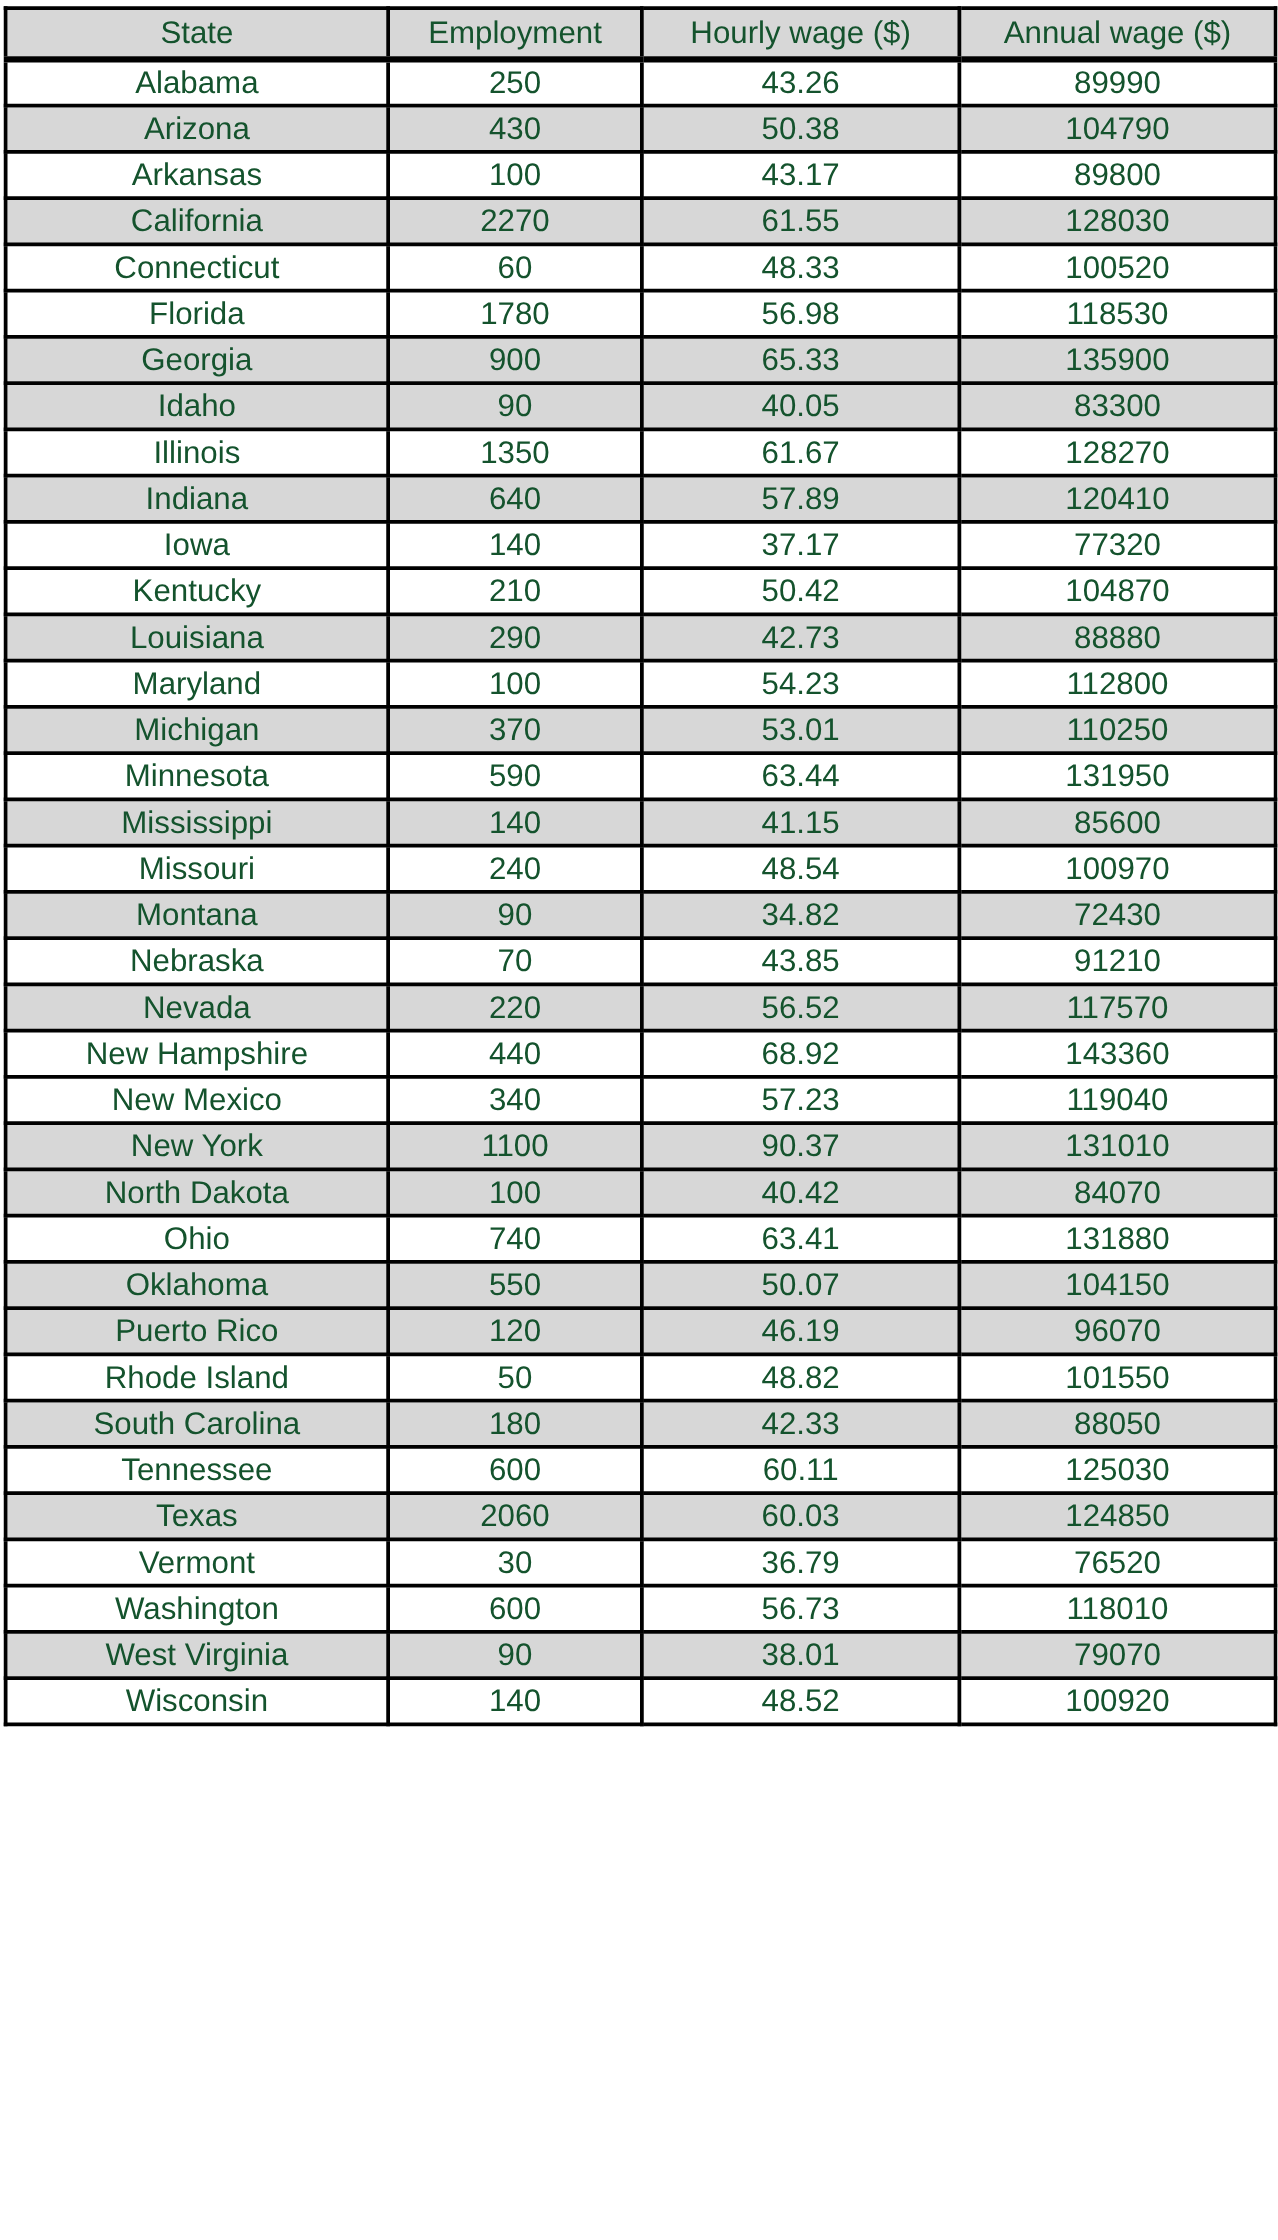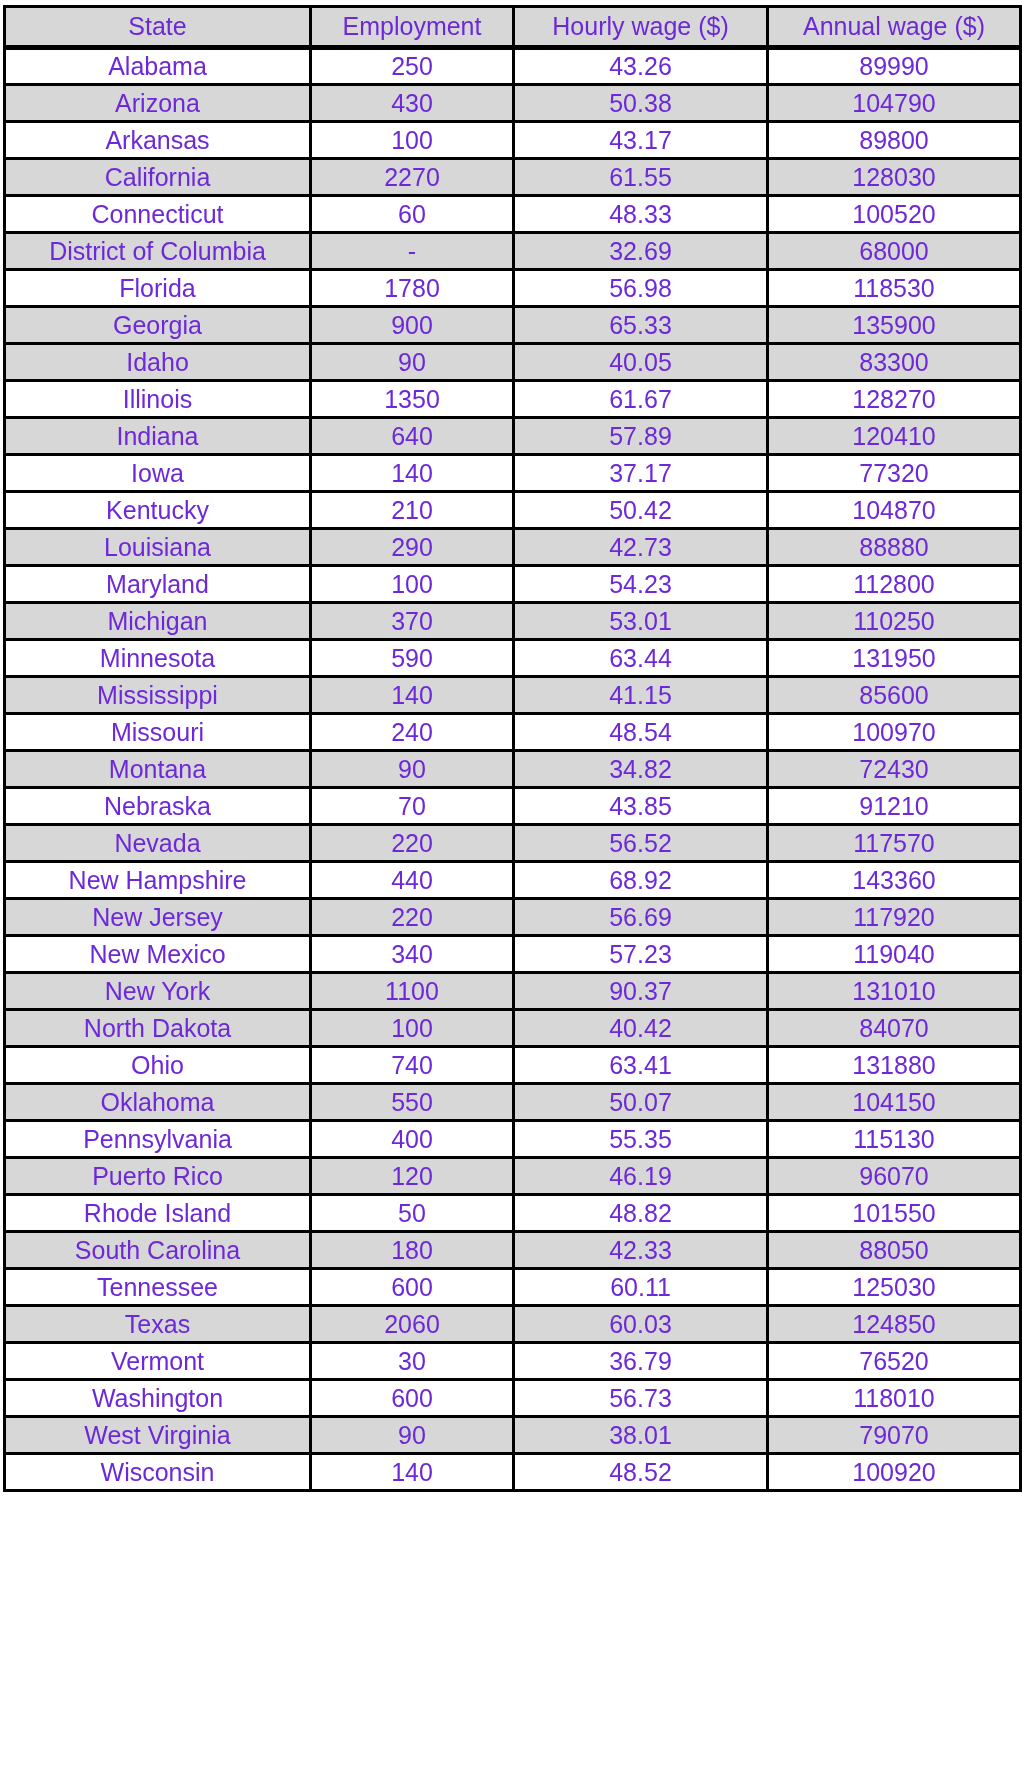--- a/index.html
+++ b/index.html
@@ -19,21 +19,21 @@
     height: 1792px;
     overflow: hidden;
   }
   table.wage-table {
     border-collapse: collapse;
     table-layout: fixed;
     width: 1016px;
     margin: 5px 0 0 3px;
     font-family: "Liberation Sans", sans-serif;
     font-size: 25px;
-    color: #6d28d9;
+    color: #14532d;
     border: 3px solid var(--border-color);
   }
   .wage-table th,
   .wage-table td {
     border: 3px solid var(--border-color);
     text-align: center;
     vertical-align: middle;
     padding: 0;
     overflow: hidden;
     white-space: nowrap;
@@ -94,26 +94,20 @@
         <td>2270</td>
         <td>61.55</td>
         <td>128030</td>
       </tr>
       <tr>
         <td>Connecticut</td>
         <td>60</td>
         <td>48.33</td>
         <td>100520</td>
       </tr>
-      <tr class="alt">
-        <td>District of Columbia</td>
-        <td>-</td>
-        <td>32.69</td>
-        <td>68000</td>
-      </tr>
       <tr>
         <td>Florida</td>
         <td>1780</td>
         <td>56.98</td>
         <td>118530</td>
       </tr>
       <tr class="alt">
         <td>Georgia</td>
         <td>900</td>
         <td>65.33</td>
@@ -202,26 +196,20 @@
         <td>220</td>
         <td>56.52</td>
         <td>117570</td>
       </tr>
       <tr>
         <td>New Hampshire</td>
         <td>440</td>
         <td>68.92</td>
         <td>143360</td>
       </tr>
-      <tr class="alt">
-        <td>New Jersey</td>
-        <td>220</td>
-        <td>56.69</td>
-        <td>117920</td>
-      </tr>
       <tr>
         <td>New Mexico</td>
         <td>340</td>
         <td>57.23</td>
         <td>119040</td>
       </tr>
       <tr class="alt">
         <td>New York</td>
         <td>1100</td>
         <td>90.37</td>
@@ -238,26 +226,20 @@
         <td>740</td>
         <td>63.41</td>
         <td>131880</td>
       </tr>
       <tr class="alt">
         <td>Oklahoma</td>
         <td>550</td>
         <td>50.07</td>
         <td>104150</td>
       </tr>
-      <tr>
-        <td>Pennsylvania</td>
-        <td>400</td>
-        <td>55.35</td>
-        <td>115130</td>
-      </tr>
       <tr class="alt">
         <td>Puerto Rico</td>
         <td>120</td>
         <td>46.19</td>
         <td>96070</td>
       </tr>
       <tr>
         <td>Rhode Island</td>
         <td>50</td>
         <td>48.82</td>

